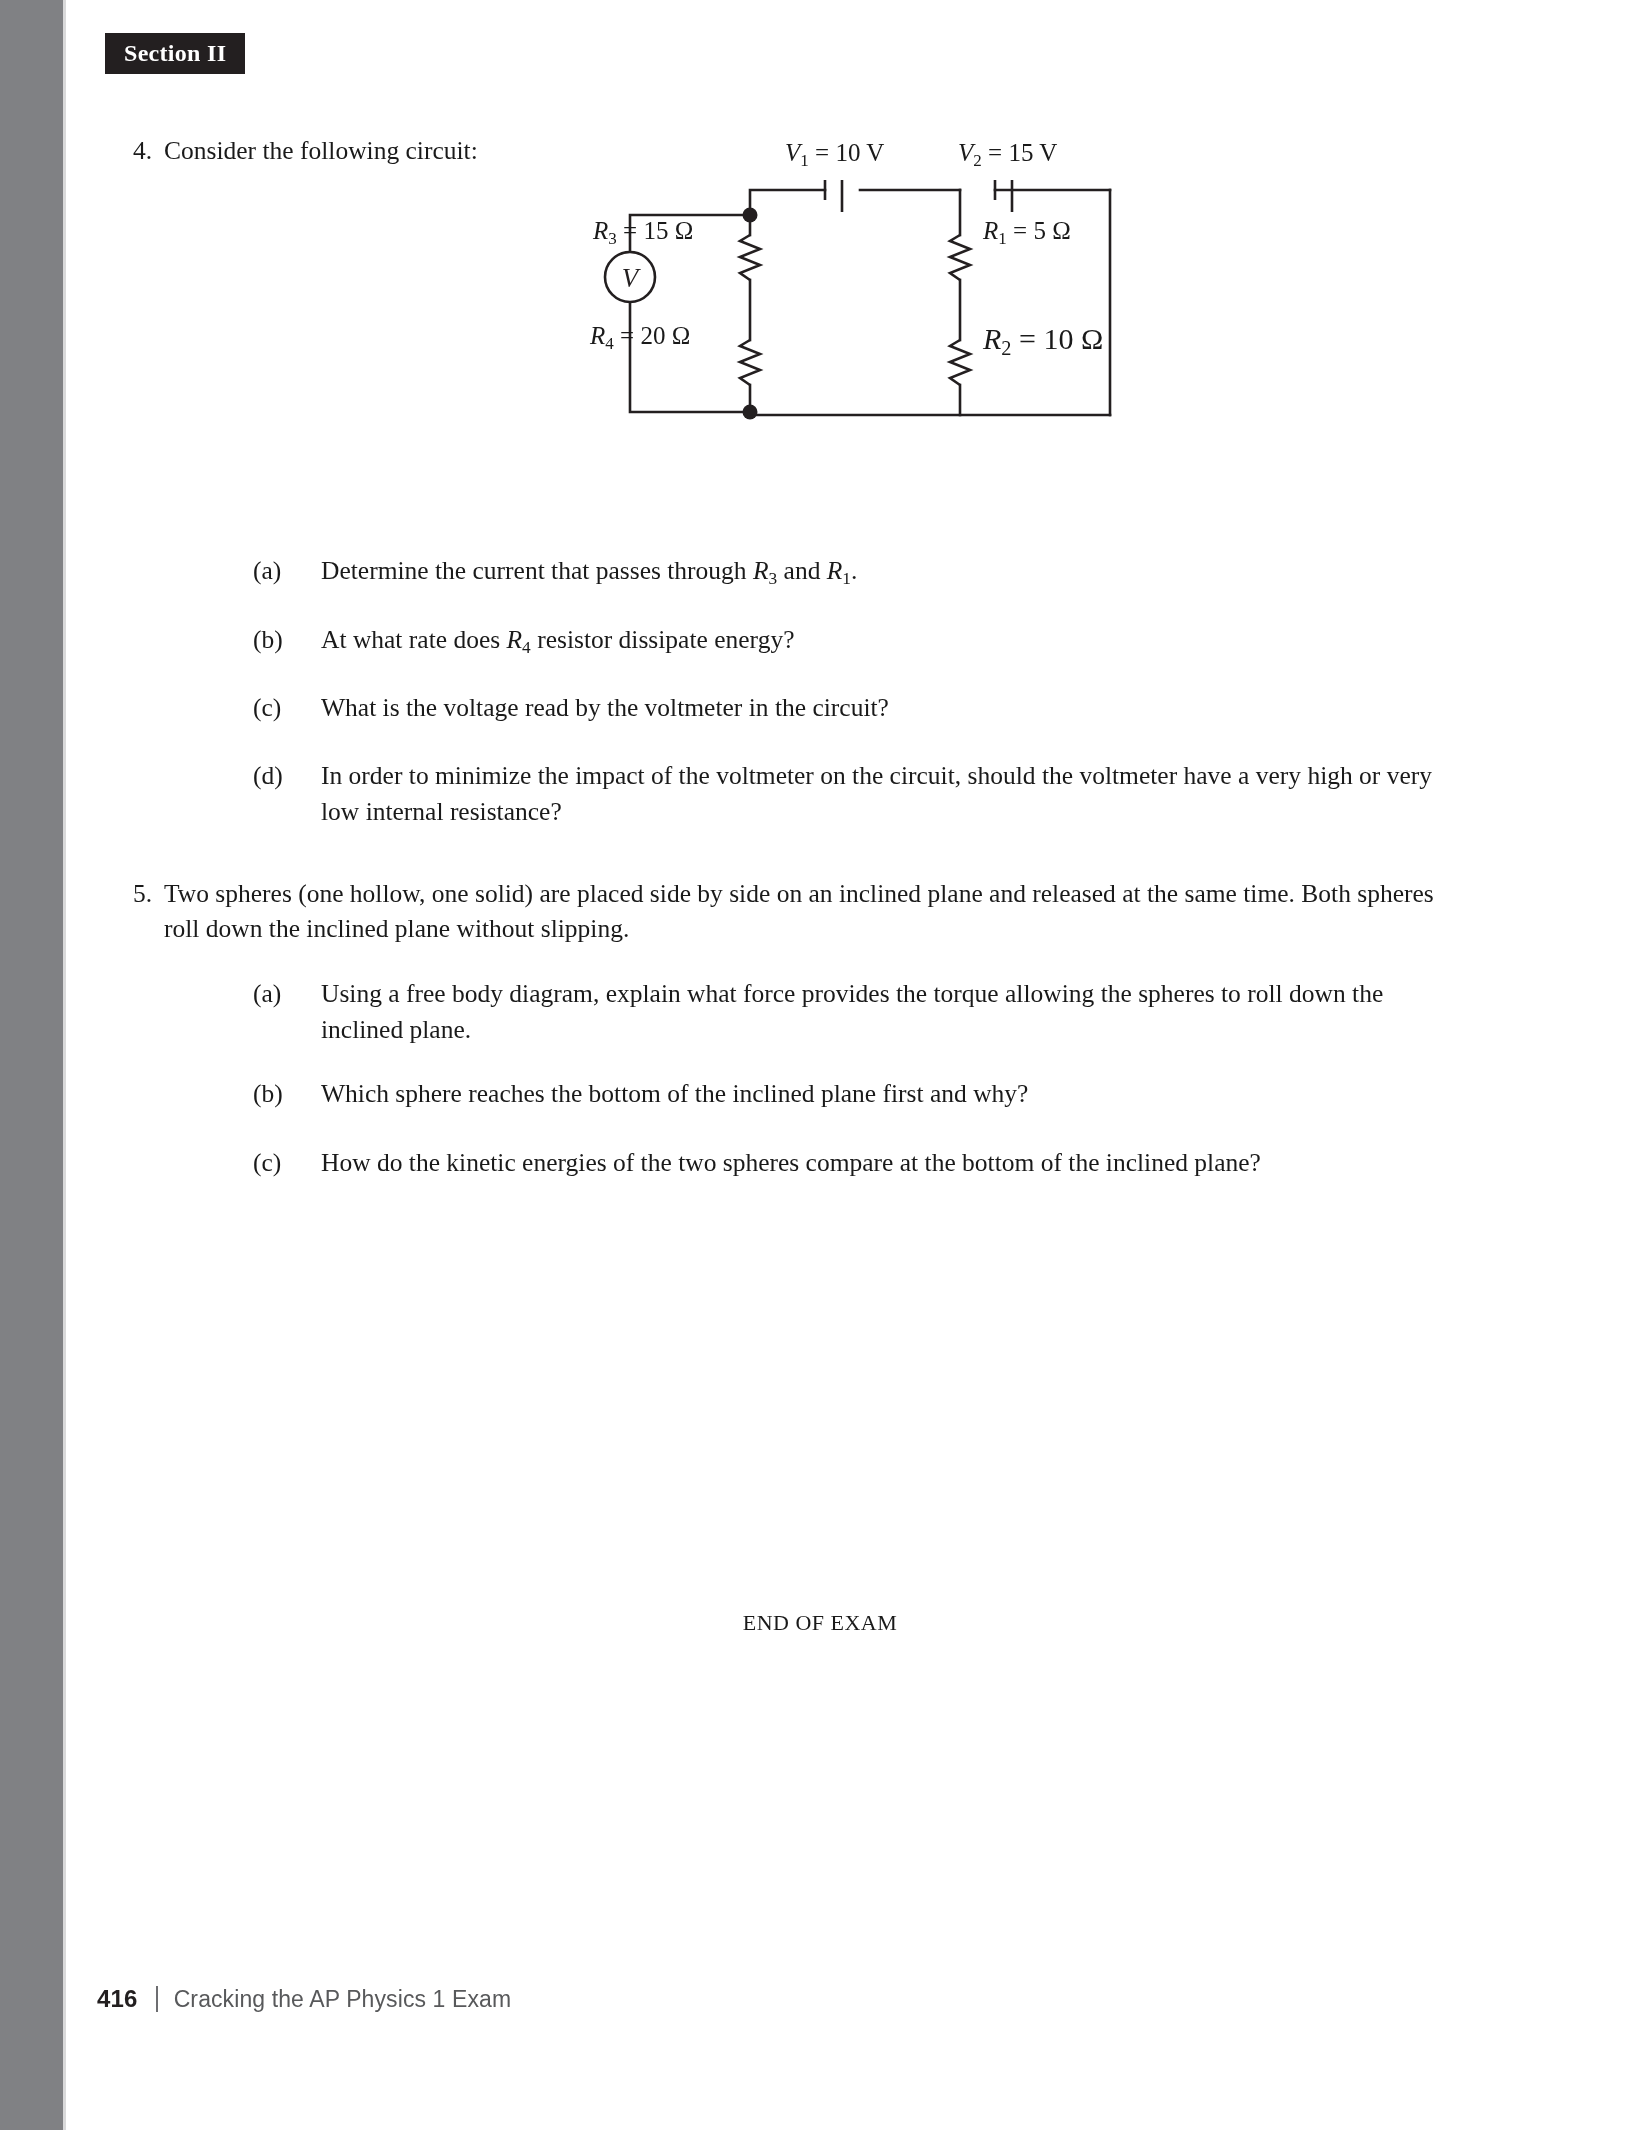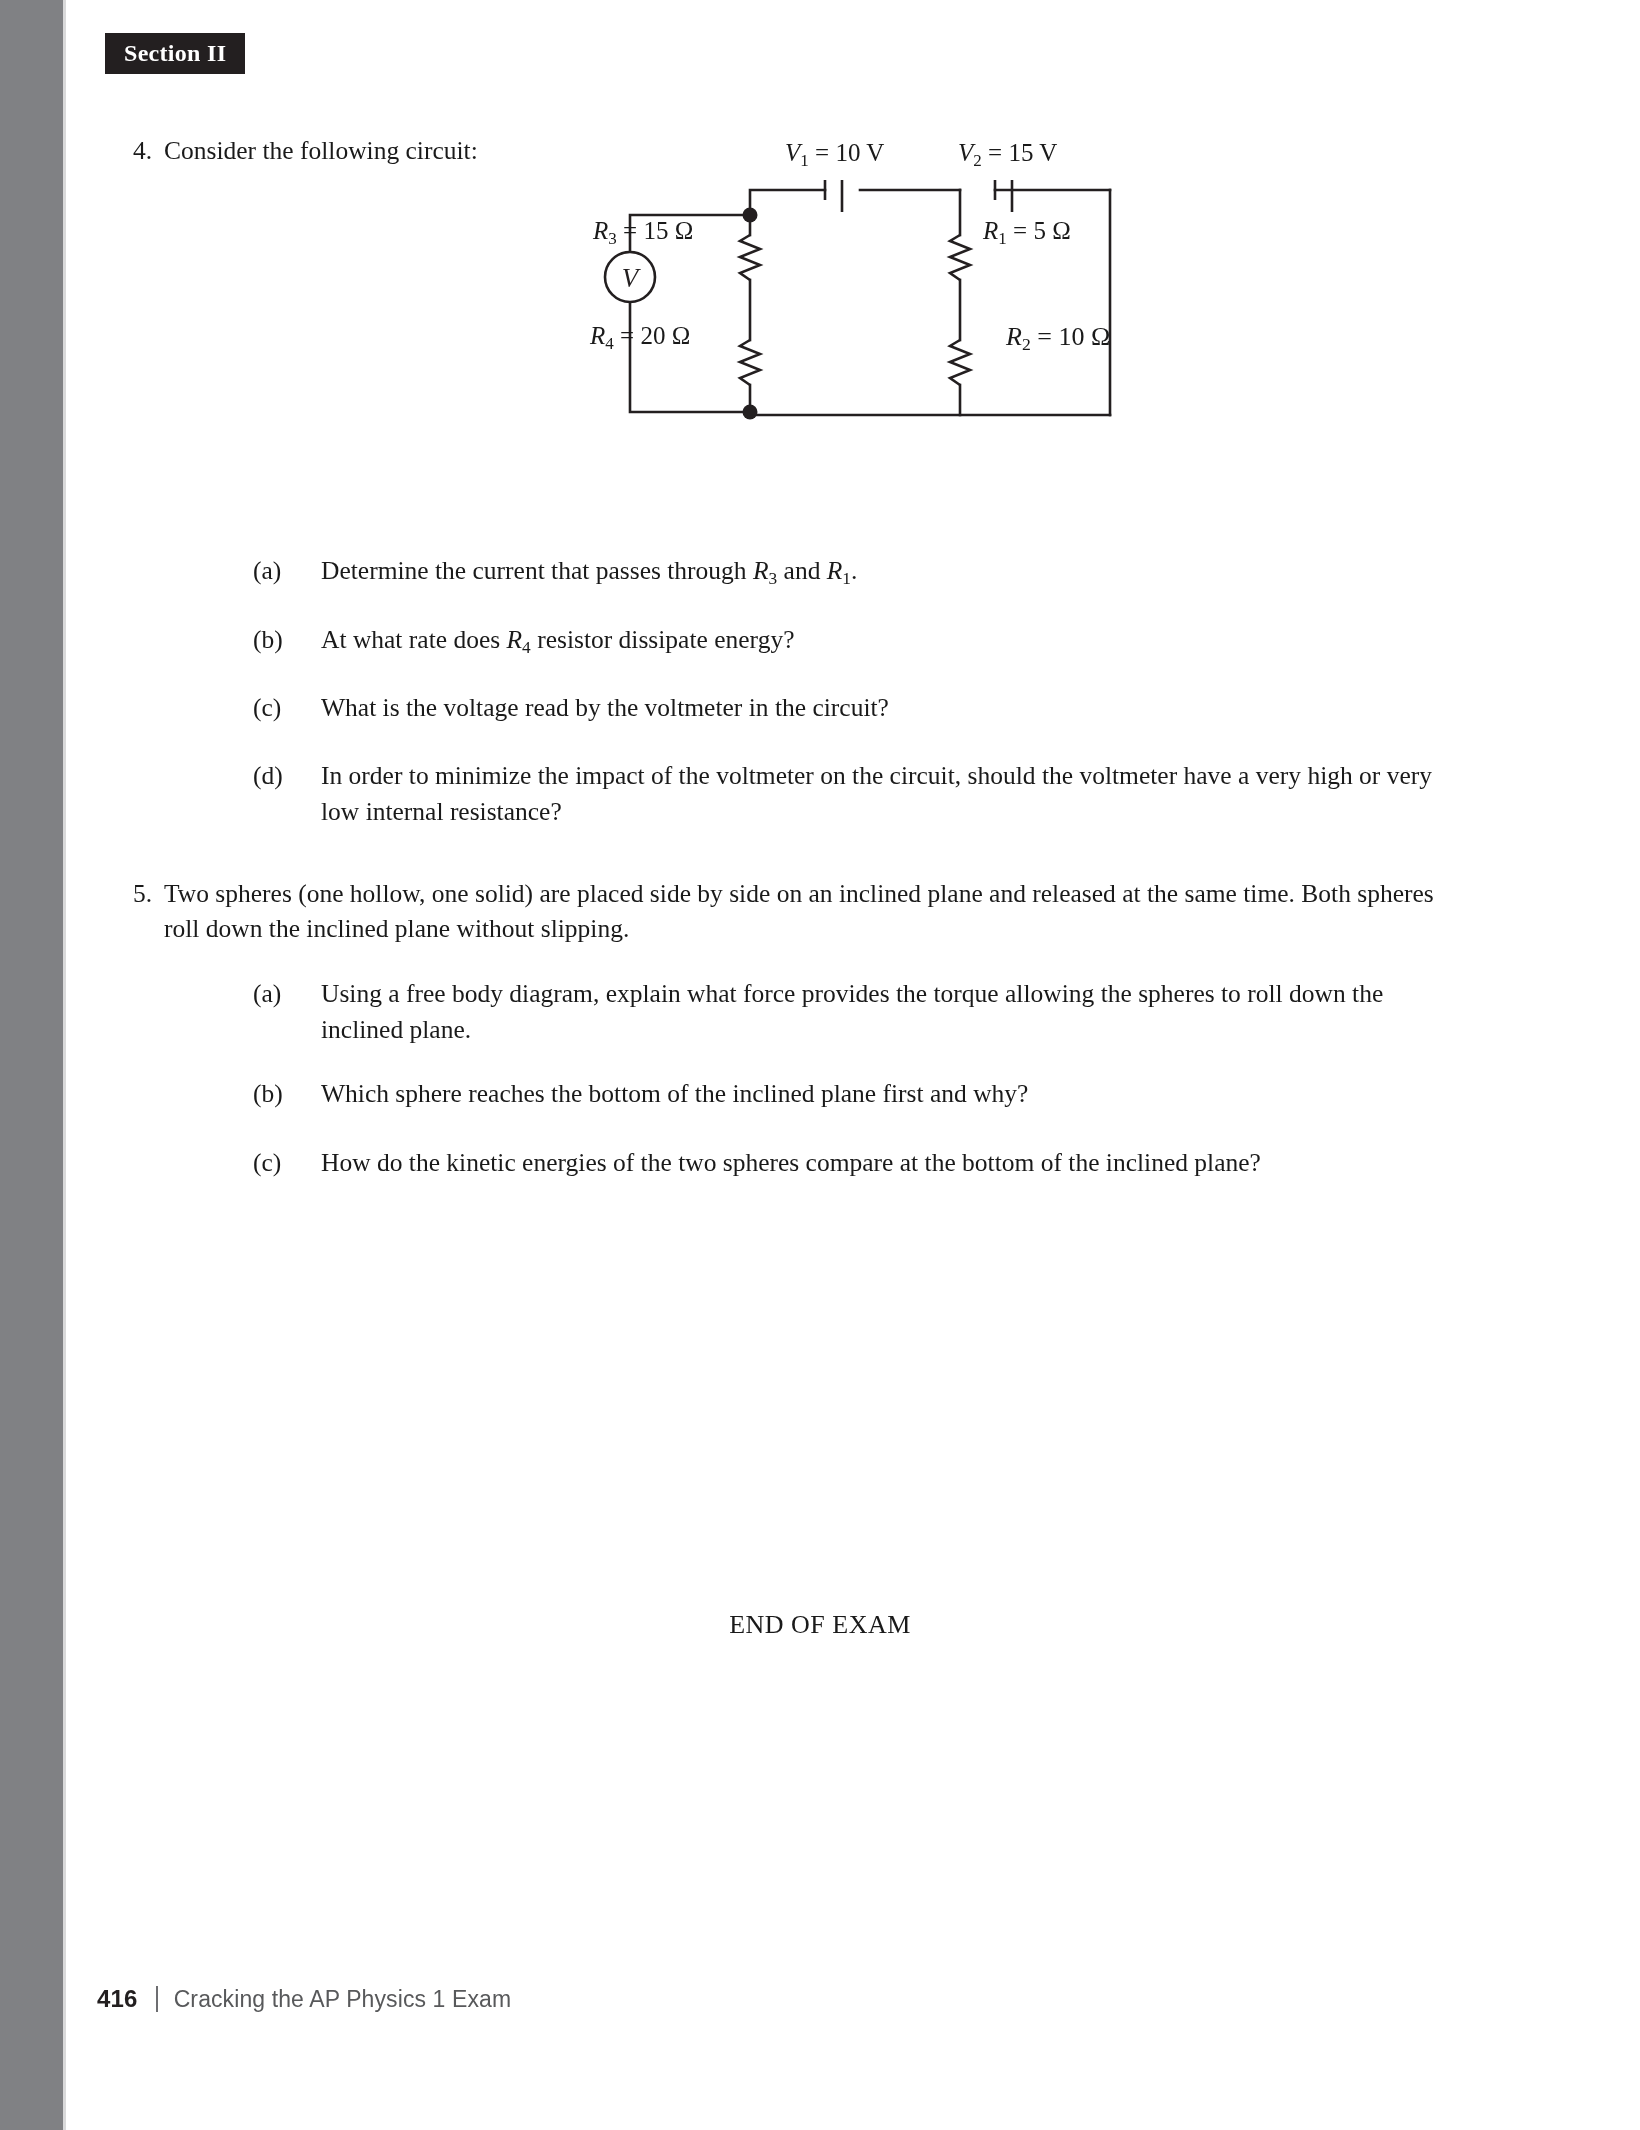--- a/index.html
+++ b/index.html
@@ -110,21 +110,21 @@
     text-align: center;
     font-size: 33px;
     letter-spacing: 0.5px;
   }
   #end-line {
     position: absolute;
     left: 0;
     top: 1610px;
     width: 1640px;
     text-align: center;
-    font-size: 26px;
+    font-size: 22px;
     letter-spacing: 0.5px;
   }
 
   
   #footer {
     position: absolute;
     left: 97px;
     top: 1985px;
     display: flex;
     align-items: center;
@@ -218,21 +218,21 @@
     </div>
 
     <div style="position:absolute; left:50px; top:142px; font-size:25px; white-space:nowrap;">
       <i>R</i><sub>4</sub>&nbsp;<span>= 20 Ω</span>
     </div>
 
     <div style="position:absolute; left:443px; top:37px; font-size:25px; white-space:nowrap;">
       <i>R</i><sub>1</sub>&nbsp;<span>= 5 Ω</span>
     </div>
 
-    <div style="position:absolute; left:466px; top:142px; font-size:26px; white-space:nowrap;">
+    <div style="position:absolute; left:443px; top:142px; font-size:30px; white-space:nowrap;">
       <i>R</i><sub>2</sub>&nbsp;<span>= 10 Ω</span>
     </div>
 
     <div style="position:absolute; left:245px; top:-41px; font-size:25px; white-space:nowrap;">
       <i>V</i><sub>1</sub>&nbsp;<span>= 10 V</span>
     </div>
 
     <div style="position:absolute; left:418px; top:-41px; font-size:25px; white-space:nowrap;">
       <i>V</i><sub>2</sub>&nbsp;<span>= 15 V</span>
     </div>

